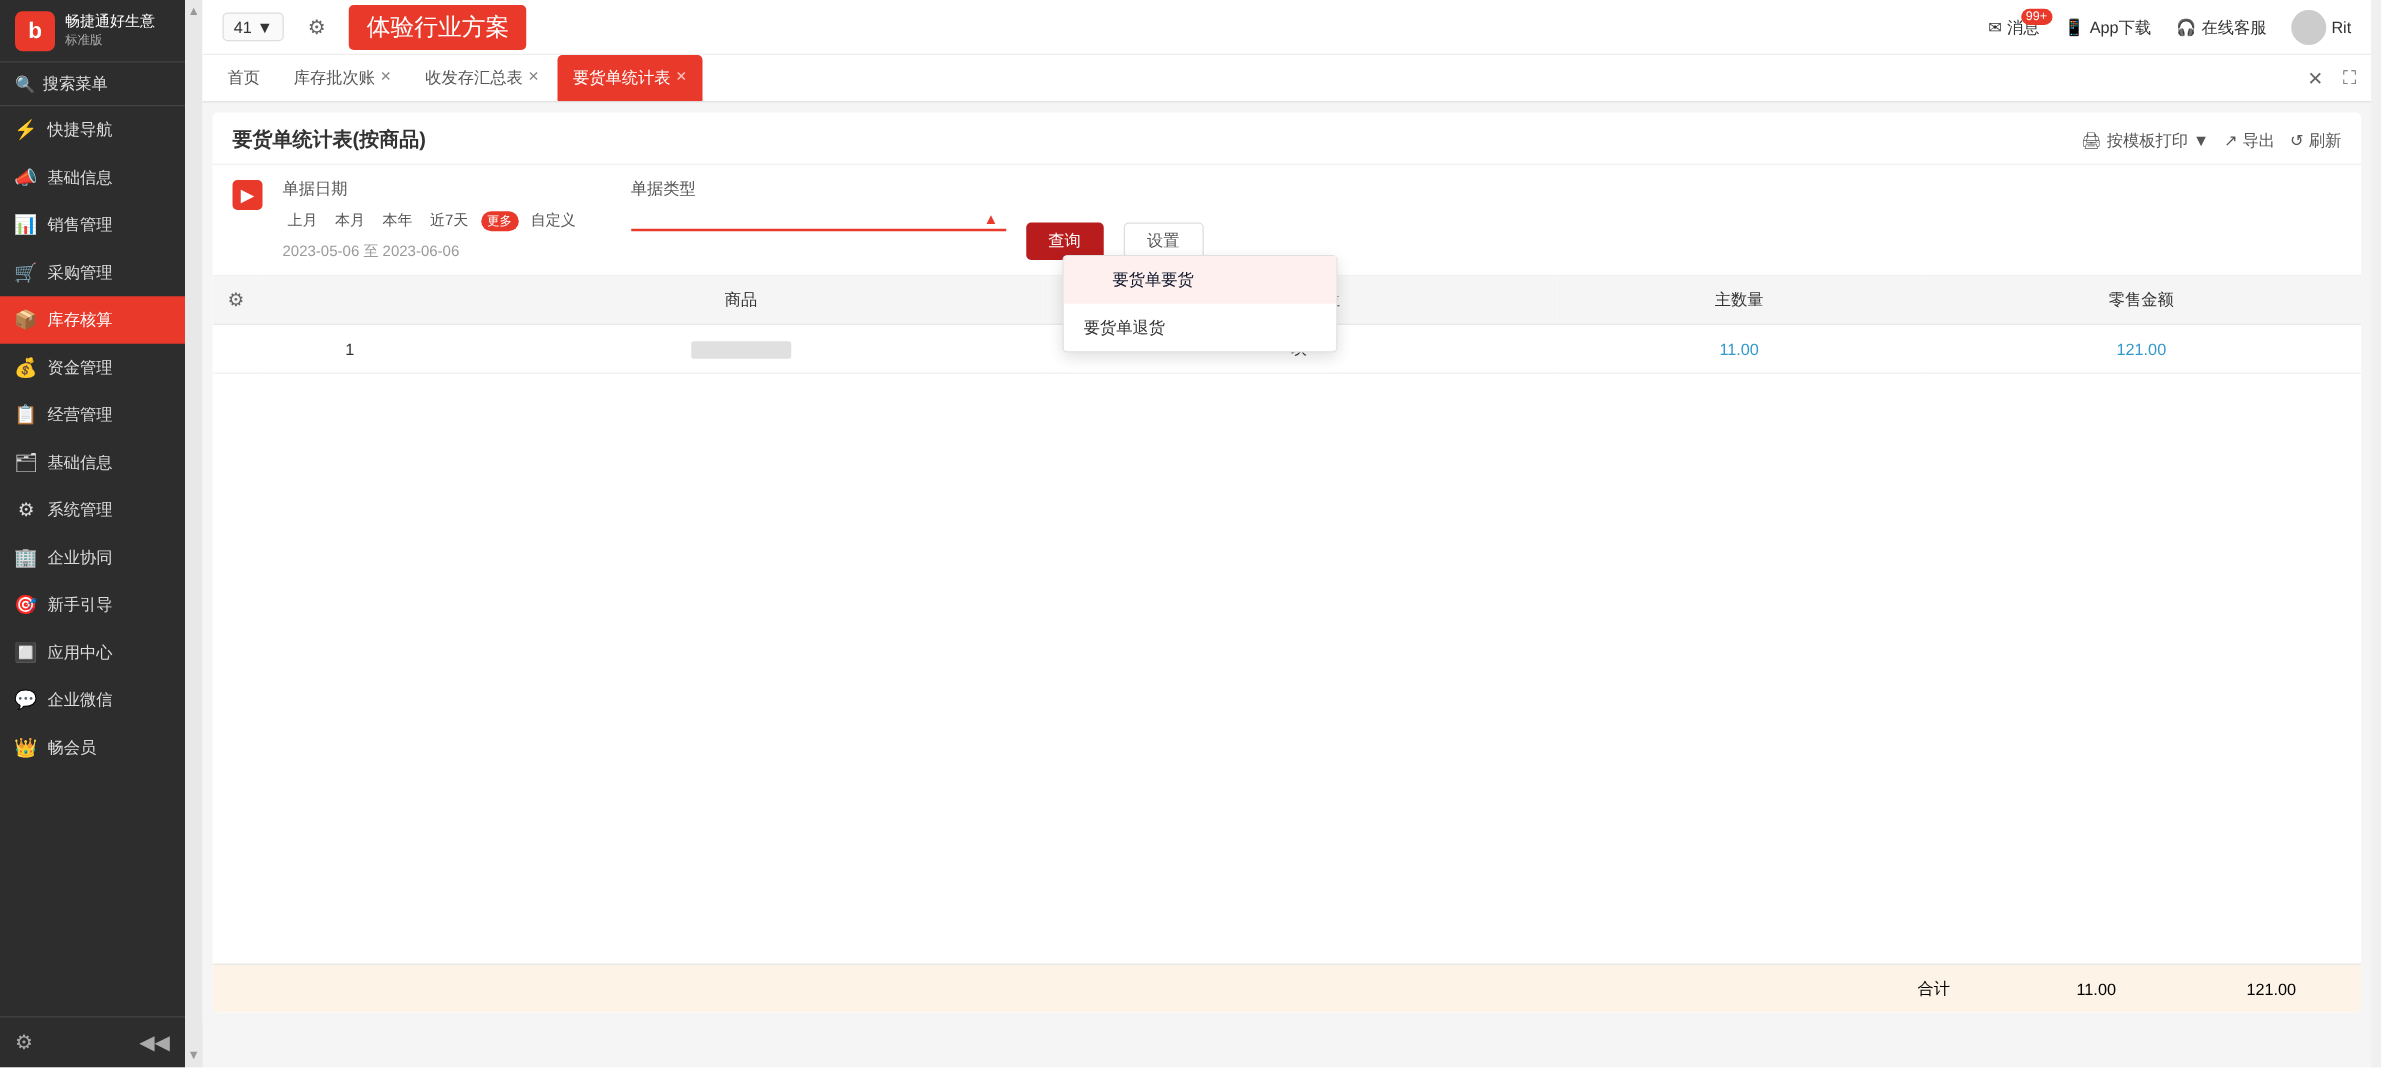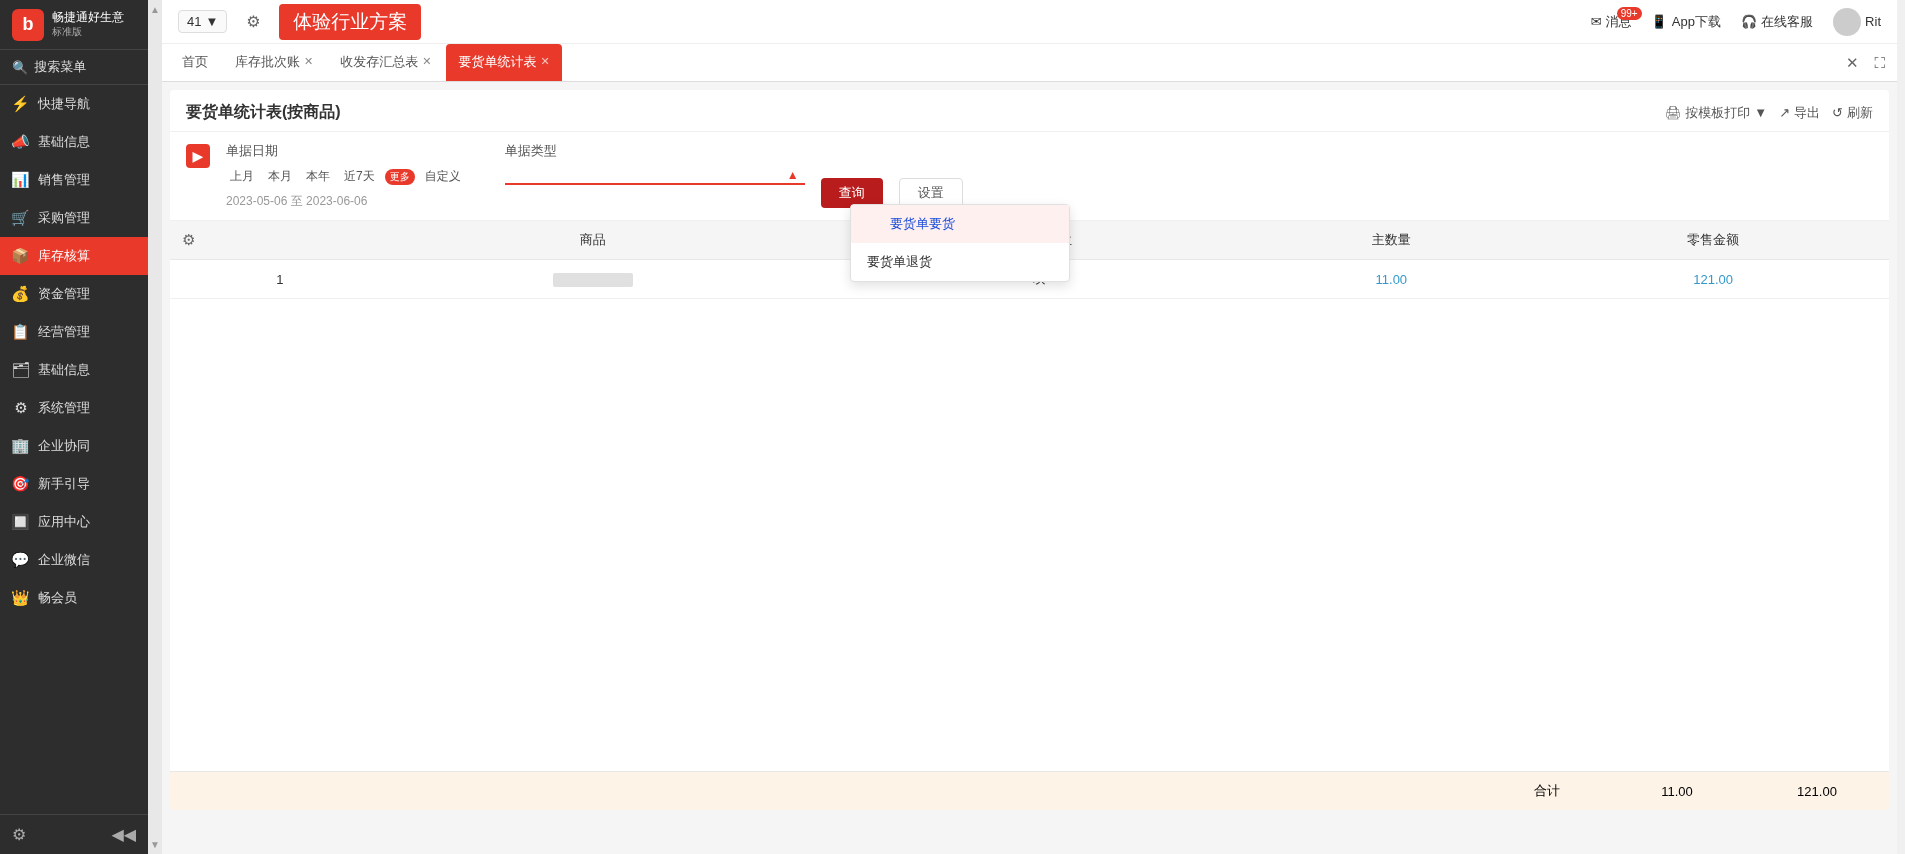--- a/index.html
+++ b/index.html
@@ -424,21 +424,21 @@
       z-index: 1000;
     }
     .dropdown-item {
       padding: 10px 16px;
       font-size: 13px;
       color: #333;
       cursor: pointer;
     }
     .dropdown-item.selected {
       background: #fff0f0;
-      color: #1d4ed8;
+      color: #0f172a;
       padding-left: 39px;
     }
 
     
     .table-wrap {
       flex: 1;
       overflow: auto;
       padding: 0;
     }
     table {

